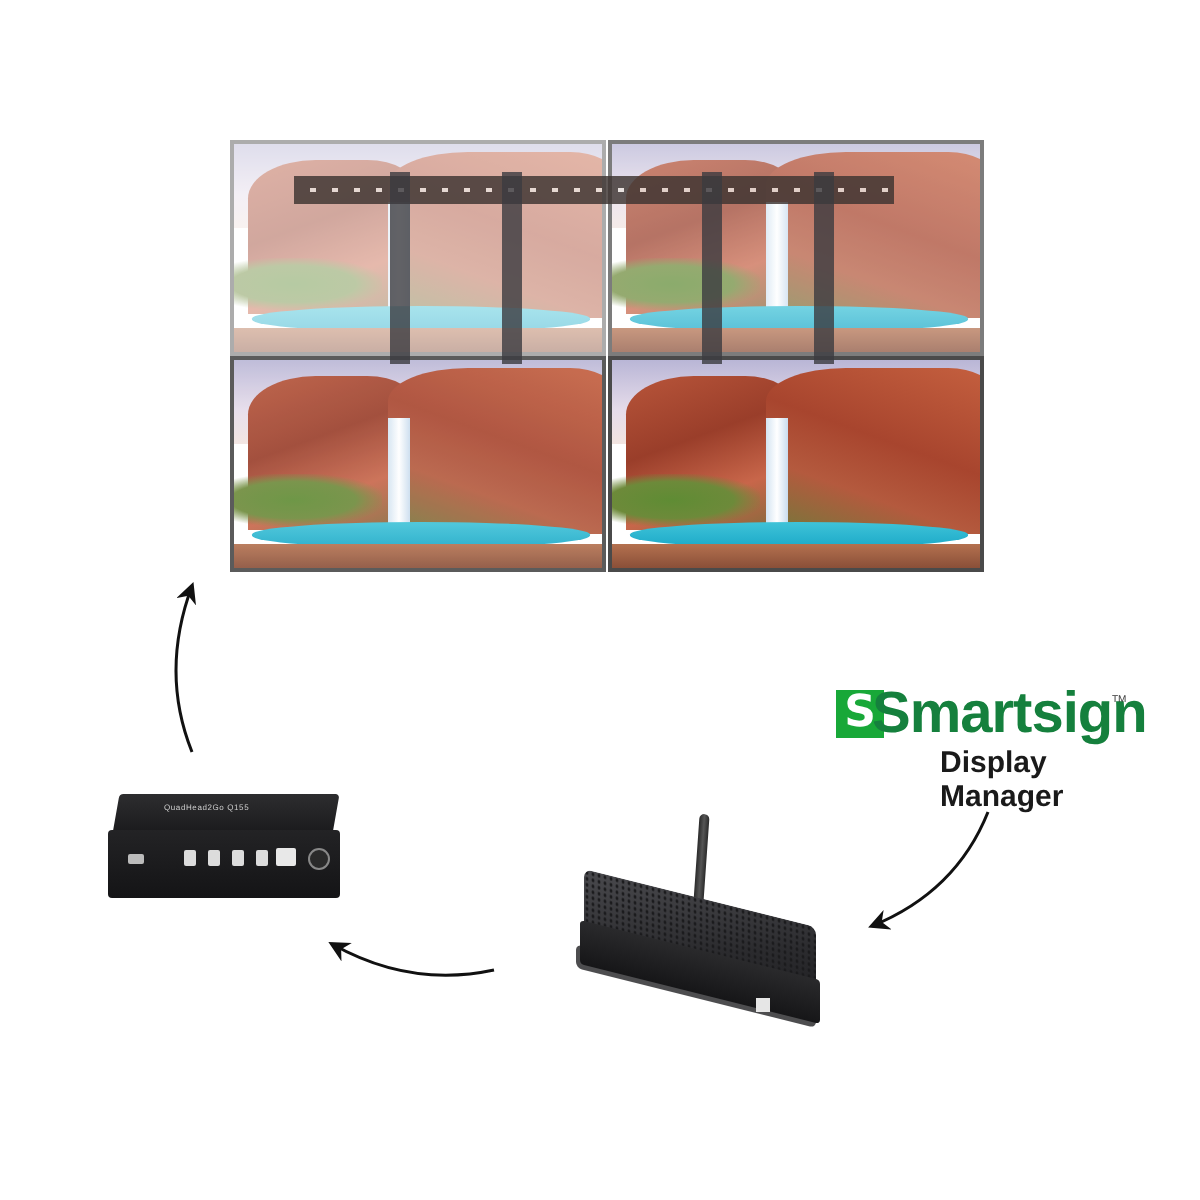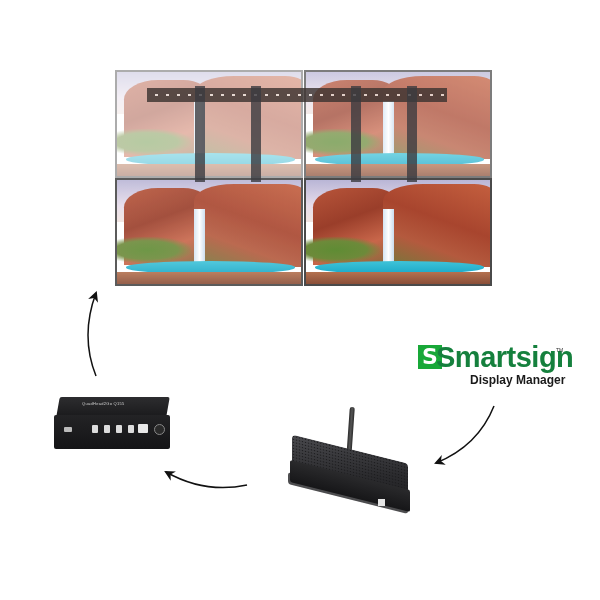--- a/index.html
+++ b/index.html
@@ -75,21 +75,21 @@
       background: #3a3a3c; transform: skewY(14deg); border-radius: 3px; opacity: 0.9; }
     .pl-4k { position: absolute; left: 92px; top: 94px; width: 7px; height: 7px; background: #e6e6e6; font-size: 4px; }
 
     
     .logo { left: 418px; top: 343px; width: 170px; height: 48px; }
     .logo-mark { position: absolute; left: 0; top: 2px; width: 24px; height: 24px; background: #18a838;
       color: #ffffff; font-weight: bold; font-size: 22px; line-height: 24px; text-align: center;
       font-family: "DejaVu Sans", sans-serif; }
     .logo-name { position: absolute; left: 18px; top: -2px; font-size: 29px; font-weight: bold; color: #15803d; letter-spacing: -0.5px; }
     .logo-tm { position: absolute; left: 138px; top: 4px; font-size: 5px; color: #333; }
-    .logo-sub { position: absolute; left: 52px; top: 30px; font-size: 12px; font-weight: bold; color: #1a1a1a; }
+    .logo-sub { position: absolute; left: 52px; top: 30px; font-size: 15px; font-weight: bold; color: #1a1a1a; }
 
     svg.arrows { position: absolute; left: 0; top: 0; }
   </style>
 </head>
 <body>
 
 <div class="abs wall">
   <div class="panel p0">
     <div class="scene">
         <div class="sky"></div>

